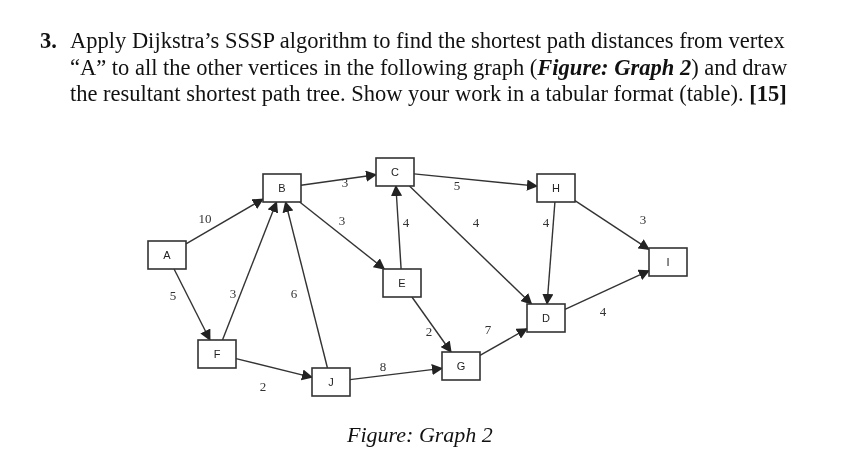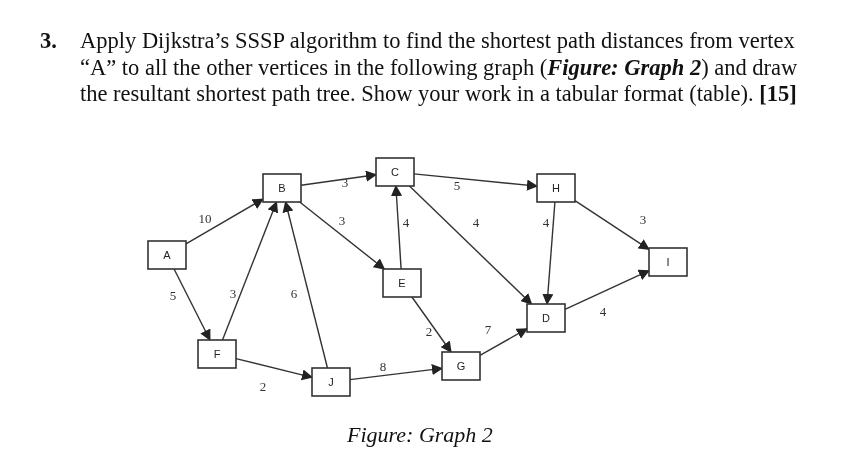--- a/index.html
+++ b/index.html
@@ -2,21 +2,21 @@
 <html><head>
   <meta charset="utf-8">
   <style>
     html, body { margin: 0; padding: 0; background: #ffffff; }
     body { width: 842px; height: 466px; position: relative; overflow: hidden; }
     .question {
       position: absolute; left: 40px; top: 28px; width: 760px;
       font-family: "Liberation Serif", serif; font-size: 22.5px; line-height: 26.5px; color: #111;
     }
     .qnum { position: absolute; left: 0; top: 0; font-weight: bold; }
-    .qtext { margin-left: 40px; }
+    .qtext { margin-left: 30px; }
     .qtext b.bi { font-weight: bold; font-style: italic; }
     .caption {
       position: absolute; left: 347px; top: 422px;
       font-family: "Liberation Serif", serif; font-style: italic; font-size: 22px; color: #111;
     }
     svg#graph { position: absolute; left: 0; top: 0; }
     .node-rect { fill: #fff; stroke: #333; stroke-width: 1.6; }
     .node-label { font-family: "Liberation Sans", sans-serif; font-size: 11px; fill: #222; text-anchor: middle; dominant-baseline: central; }
     .edge-line { stroke: #333; stroke-width: 1.4; }
     .edge-weight { font-family: "Liberation Serif", serif; font-size: 13px; fill: #333; text-anchor: middle; dominant-baseline: central; }

